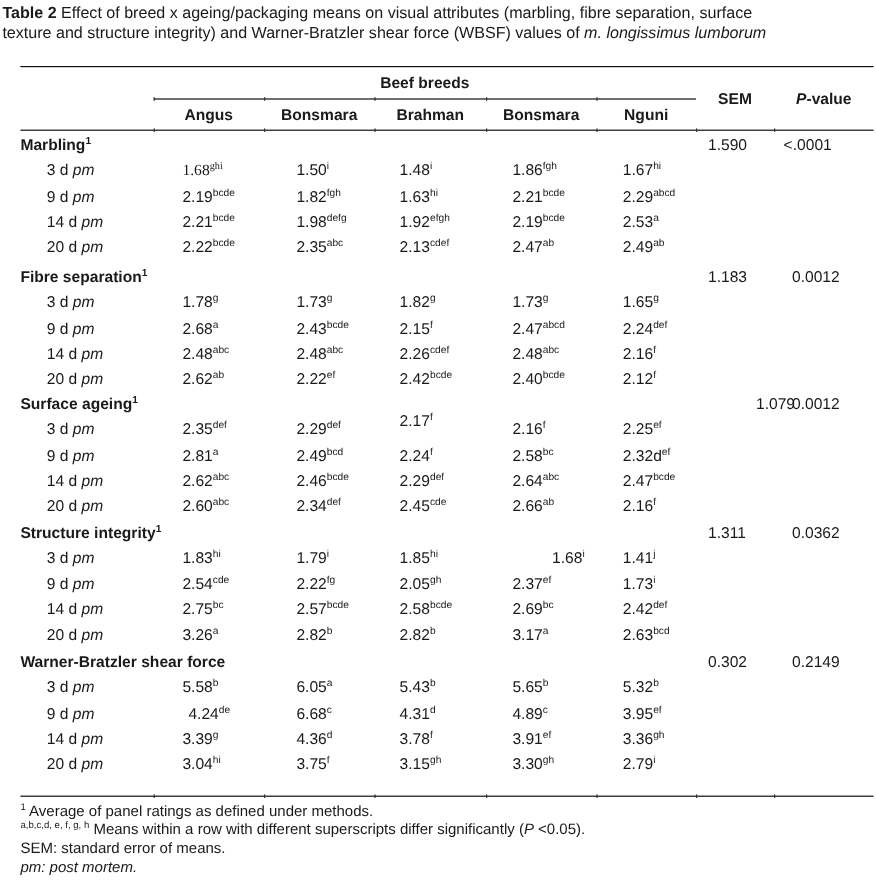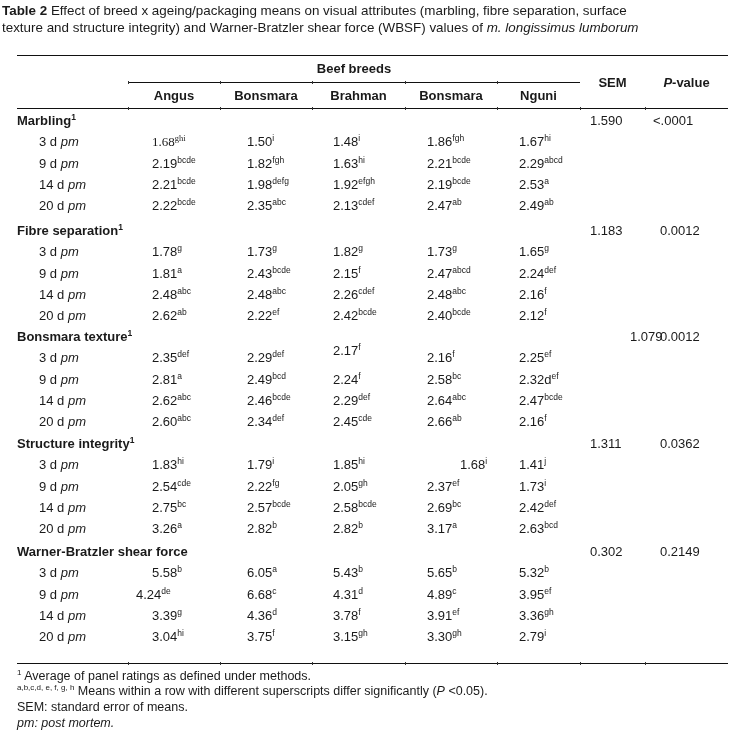--- a/index.html
+++ b/index.html
@@ -86,38 +86,38 @@
     <div class="cell section" style="left: 17px; top: 223px;"><span>Fibre separation</span><sup>1</sup></div>
     <div class="cell" style="left: 590px; top: 223px;">1.183</div>
     <div class="cell" style="left: 660px; top: 223px;">0.0012</div>
     <div class="cell rowlabel" style="left: 39px; top: 244.3px;"><span>3 d</span> <i>pm</i></div>
     <div class="cell" style="left: 152px; top: 244.3px;"><span>1.78</span><sup>g</sup></div>
     <div class="cell" style="left: 247px; top: 244.3px;"><span>1.73</span><sup>g</sup></div>
     <div class="cell" style="left: 333px; top: 244.3px;"><span>1.82</span><sup>g</sup></div>
     <div class="cell" style="left: 427px; top: 244.3px;"><span>1.73</span><sup>g</sup></div>
     <div class="cell" style="left: 519px; top: 244.3px;"><span>1.65</span><sup>g</sup></div>
     <div class="cell rowlabel" style="left: 39px; top: 265.6px;"><span>9 d</span> <i>pm</i></div>
-    <div class="cell" style="left: 152px; top: 265.6px;"><span>1.81</span><sup>a</sup></div>
+    <div class="cell" style="left: 152px; top: 265.6px;"><span>2.68</span><sup>a</sup></div>
     <div class="cell" style="left: 247px; top: 265.6px;"><span>2.43</span><sup>bcde</sup></div>
     <div class="cell" style="left: 333px; top: 265.6px;"><span>2.15</span><sup>f</sup></div>
     <div class="cell" style="left: 427px; top: 265.6px;"><span>2.47</span><sup>abcd</sup></div>
     <div class="cell" style="left: 519px; top: 265.6px;"><span>2.24</span><sup>def</sup></div>
     <div class="cell rowlabel" style="left: 39px; top: 286.9px;"><span>14 d</span> <i>pm</i></div>
     <div class="cell" style="left: 152px; top: 286.9px;"><span>2.48</span><sup>abc</sup></div>
     <div class="cell" style="left: 247px; top: 286.9px;"><span>2.48</span><sup>abc</sup></div>
     <div class="cell" style="left: 333px; top: 286.9px;"><span>2.26</span><sup>cdef</sup></div>
     <div class="cell" style="left: 427px; top: 286.9px;"><span>2.48</span><sup>abc</sup></div>
     <div class="cell" style="left: 519px; top: 286.9px;"><span>2.16</span><sup>f</sup></div>
     <div class="cell rowlabel" style="left: 39px; top: 308.2px;"><span>20 d</span> <i>pm</i></div>
     <div class="cell" style="left: 152px; top: 308.2px;"><span>2.62</span><sup>ab</sup></div>
     <div class="cell" style="left: 247px; top: 308.2px;"><span>2.22</span><sup>ef</sup></div>
     <div class="cell" style="left: 333px; top: 308.2px;"><span>2.42</span><sup>bcde</sup></div>
     <div class="cell" style="left: 427px; top: 308.2px;"><span>2.40</span><sup>bcde</sup></div>
     <div class="cell" style="left: 519px; top: 308.2px;"><span>2.12</span><sup>f</sup></div>
-    <div class="cell section" style="left: 17px; top: 329px;"><span>Bonsmara texture</span><sup>1</sup></div>
+    <div class="cell section" style="left: 17px; top: 329px;"><span>Surface ageing</span><sup>1</sup></div>
     <div class="cell" style="left: 590px; top: 329px; margin-left: 40px;">1.079</div>
     <div class="cell" style="left: 660px; top: 329px;">0.0012</div>
     <div class="cell rowlabel" style="left: 39px; top: 350.3px;"><span>3 d</span> <i>pm</i></div>
     <div class="cell" style="left: 152px; top: 350.3px;"><span>2.35</span><sup>def</sup></div>
     <div class="cell" style="left: 247px; top: 350.3px;"><span>2.29</span><sup>def</sup></div>
     <div class="cell" style="left: 333px; top: 343px;"><span>2.17</span><sup>f</sup></div>
     <div class="cell" style="left: 427px; top: 350.3px;"><span>2.16</span><sup>f</sup></div>
     <div class="cell" style="left: 519px; top: 350.3px;"><span>2.25</span><sup>ef</sup></div>
     <div class="cell rowlabel" style="left: 39px; top: 371.6px;"><span>9 d</span> <i>pm</i></div>
     <div class="cell" style="left: 152px; top: 371.6px;"><span>2.81</span><sup>a</sup></div>
@@ -167,21 +167,21 @@
     <div class="cell section" style="left: 17px; top: 544px;"><span>Warner-Bratzler shear force</span><sup></sup></div>
     <div class="cell" style="left: 590px; top: 544px;">0.302</div>
     <div class="cell" style="left: 660px; top: 544px;">0.2149</div>
     <div class="cell rowlabel" style="left: 39px; top: 565.3px;"><span>3 d</span> <i>pm</i></div>
     <div class="cell" style="left: 152px; top: 565.3px;"><span>5.58</span><sup>b</sup></div>
     <div class="cell" style="left: 247px; top: 565.3px;"><span>6.05</span><sup>a</sup></div>
     <div class="cell" style="left: 333px; top: 565.3px;"><span>5.43</span><sup>b</sup></div>
     <div class="cell" style="left: 427px; top: 565.3px;"><span>5.65</span><sup>b</sup></div>
     <div class="cell" style="left: 519px; top: 565.3px;"><span>5.32</span><sup>b</sup></div>
     <div class="cell rowlabel" style="left: 39px; top: 586.6px;"><span>9 d</span> <i>pm</i></div>
-    <div class="cell" style="left: 136px; top: 586.6px;"><span>4.24</span><sup>de</sup></div>
+    <div class="cell" style="left: 157px; top: 586.6px;"><span>4.24</span><sup>de</sup></div>
     <div class="cell" style="left: 247px; top: 586.6px;"><span>6.68</span><sup>c</sup></div>
     <div class="cell" style="left: 333px; top: 586.6px;"><span>4.31</span><sup>d</sup></div>
     <div class="cell" style="left: 427px; top: 586.6px;"><span>4.89</span><sup>c</sup></div>
     <div class="cell" style="left: 519px; top: 586.6px;"><span>3.95</span><sup>ef</sup></div>
     <div class="cell rowlabel" style="left: 39px; top: 607.9px;"><span>14 d</span> <i>pm</i></div>
     <div class="cell" style="left: 152px; top: 607.9px;"><span>3.39</span><sup>g</sup></div>
     <div class="cell" style="left: 247px; top: 607.9px;"><span>4.36</span><sup>d</sup></div>
     <div class="cell" style="left: 333px; top: 607.9px;"><span>3.78</span><sup>f</sup></div>
     <div class="cell" style="left: 427px; top: 607.9px;"><span>3.91</span><sup>ef</sup></div>
     <div class="cell" style="left: 519px; top: 607.9px;"><span>3.36</span><sup>gh</sup></div>

